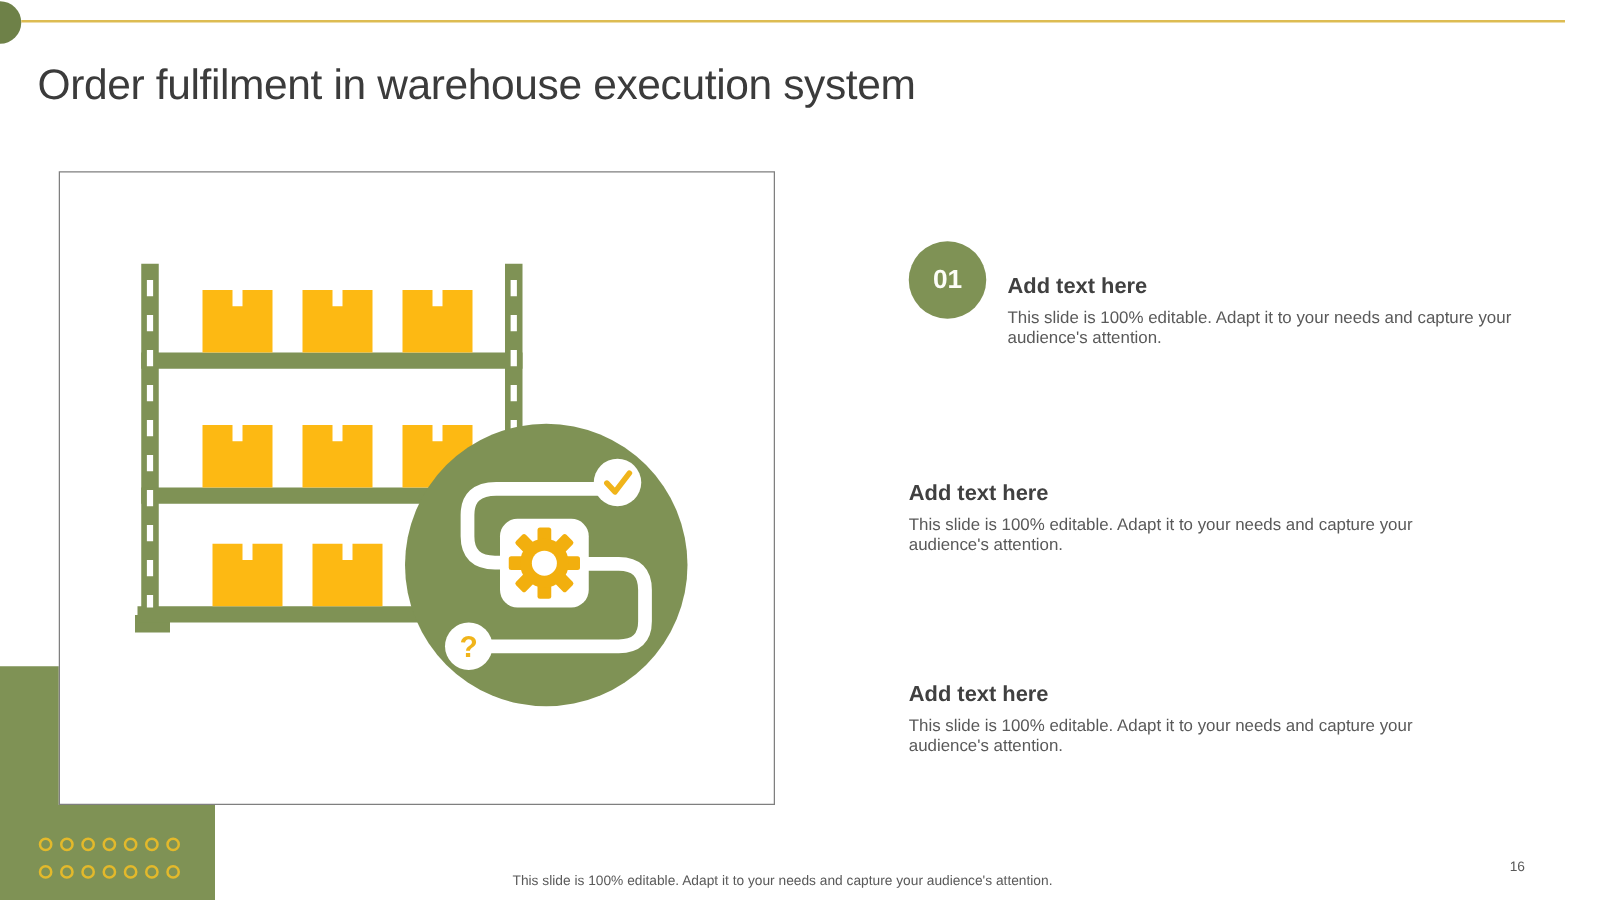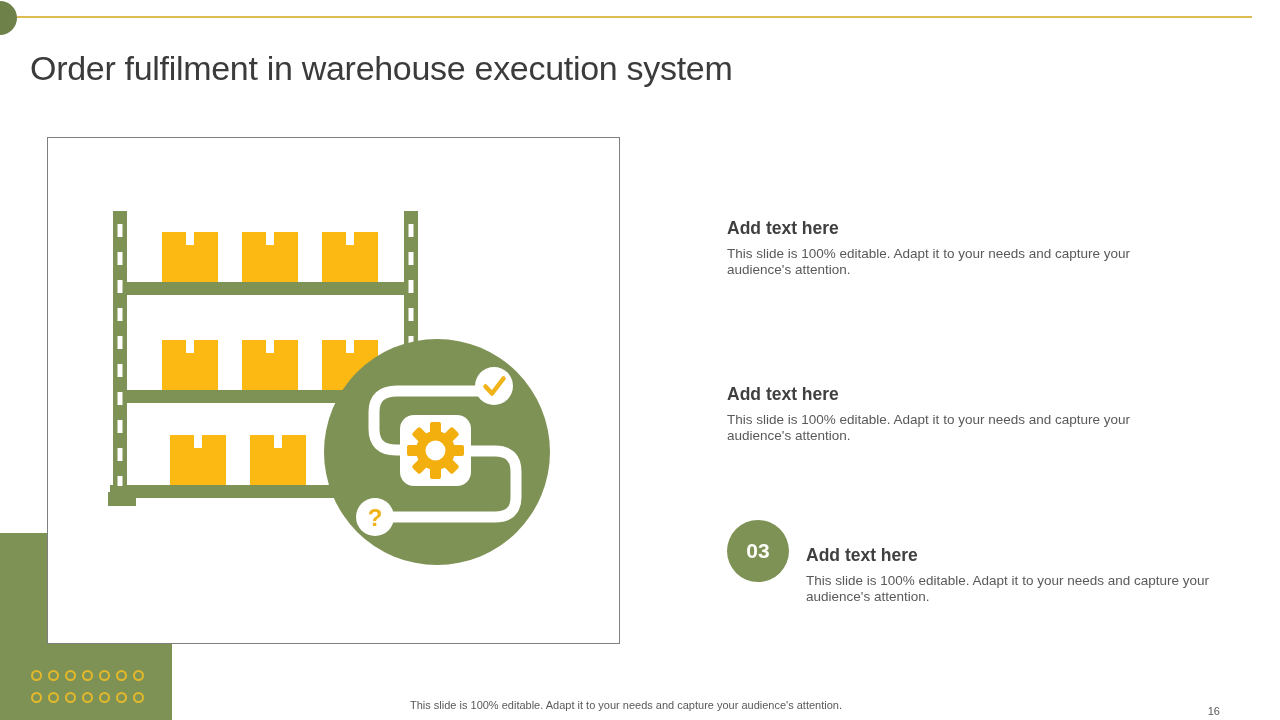--- a/index.html
+++ b/index.html
@@ -33,21 +33,21 @@
               font-size:21px;font-weight:600;}
   .num-green{background:#7F9255;color:#FDFDF8;}
   .num-yellow{background:#F5B71C;color:#3F3F3F;}
   .item-text{padding-top:1px;margin-top:24px;}
   .item-heading{font-size:17.5px;font-weight:600;color:#404040;margin:0 0 7px 0;}
   .item-body{font-size:13.5px;color:#595959;line-height:1.22;max-width:412px;margin:0;}
 
   
   .footer-note{position:absolute;left:0;right:0;bottom:9px;text-align:center;
                font-size:11px;color:#595959;}
-  .page-number{position:absolute;right:32px;bottom:3px;font-size:11px;color:#595959;}
+  .page-number{position:absolute;right:32px;bottom:20px;font-size:11px;color:#595959;}
 </style>
 </head>
 <body>
 
 <div class="slide">
 
   <div class="half-circle"></div>
   <div class="top-line"></div>
 
   <h1 class="title">Order fulfilment in warehouse execution system</h1>
@@ -131,35 +131,35 @@
       </g>
 
       <g>
         <circle cx="375" cy="517" r="19" fill="#ffffff"></circle>
         <text x="375" y="525.5" text-anchor="middle" font-size="24" font-weight="bold" fill="#F0B41A" font-family="Liberation Sans, sans-serif">?</text>
       </g>
     </g>
   </svg>
 
   <div class="item item-1">
+    <div class="num-circle num-green">01</div>
     <div class="item-text">
       <p class="item-heading">Add text here</p>
       <p class="item-body">This slide is 100% editable. Adapt it to your needs and capture your audience's attention.</p>
     </div>
   </div>
 
   <div class="item item-2">
     <div class="item-text">
       <p class="item-heading">Add text here</p>
       <p class="item-body">This slide is 100% editable. Adapt it to your needs and capture your audience's attention.</p>
     </div>
   </div>
 
   <div class="item item-3">
-    <div class="num-circle num-green">03</div>
     <div class="item-text">
       <p class="item-heading">Add text here</p>
       <p class="item-body">This slide is 100% editable. Adapt it to your needs and capture your audience's attention.</p>
     </div>
   </div>
 
   <div class="footer-note">This slide is 100% editable. Adapt it to your needs and capture your audience's attention.</div>
   <div class="page-number">16</div>
 
 </div>

